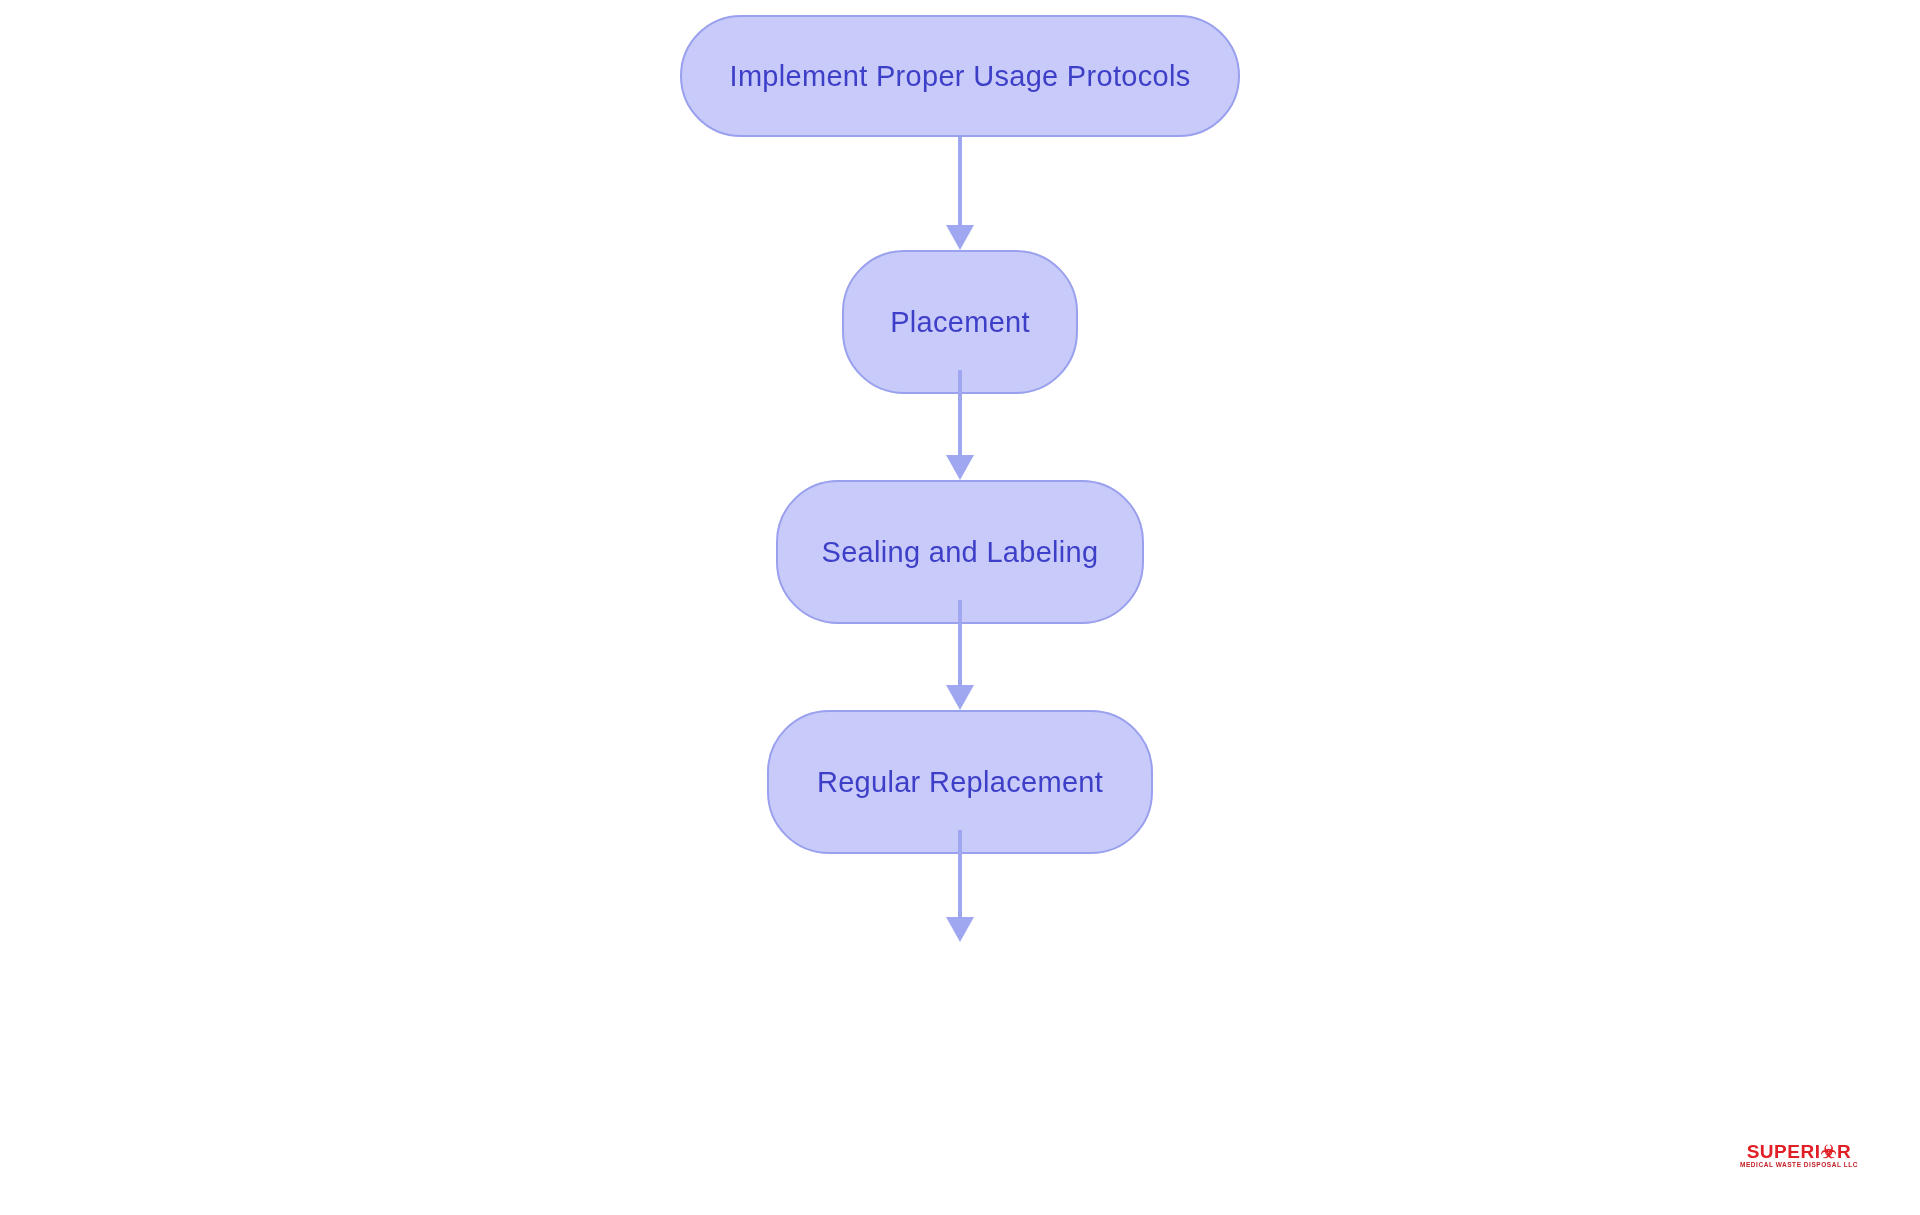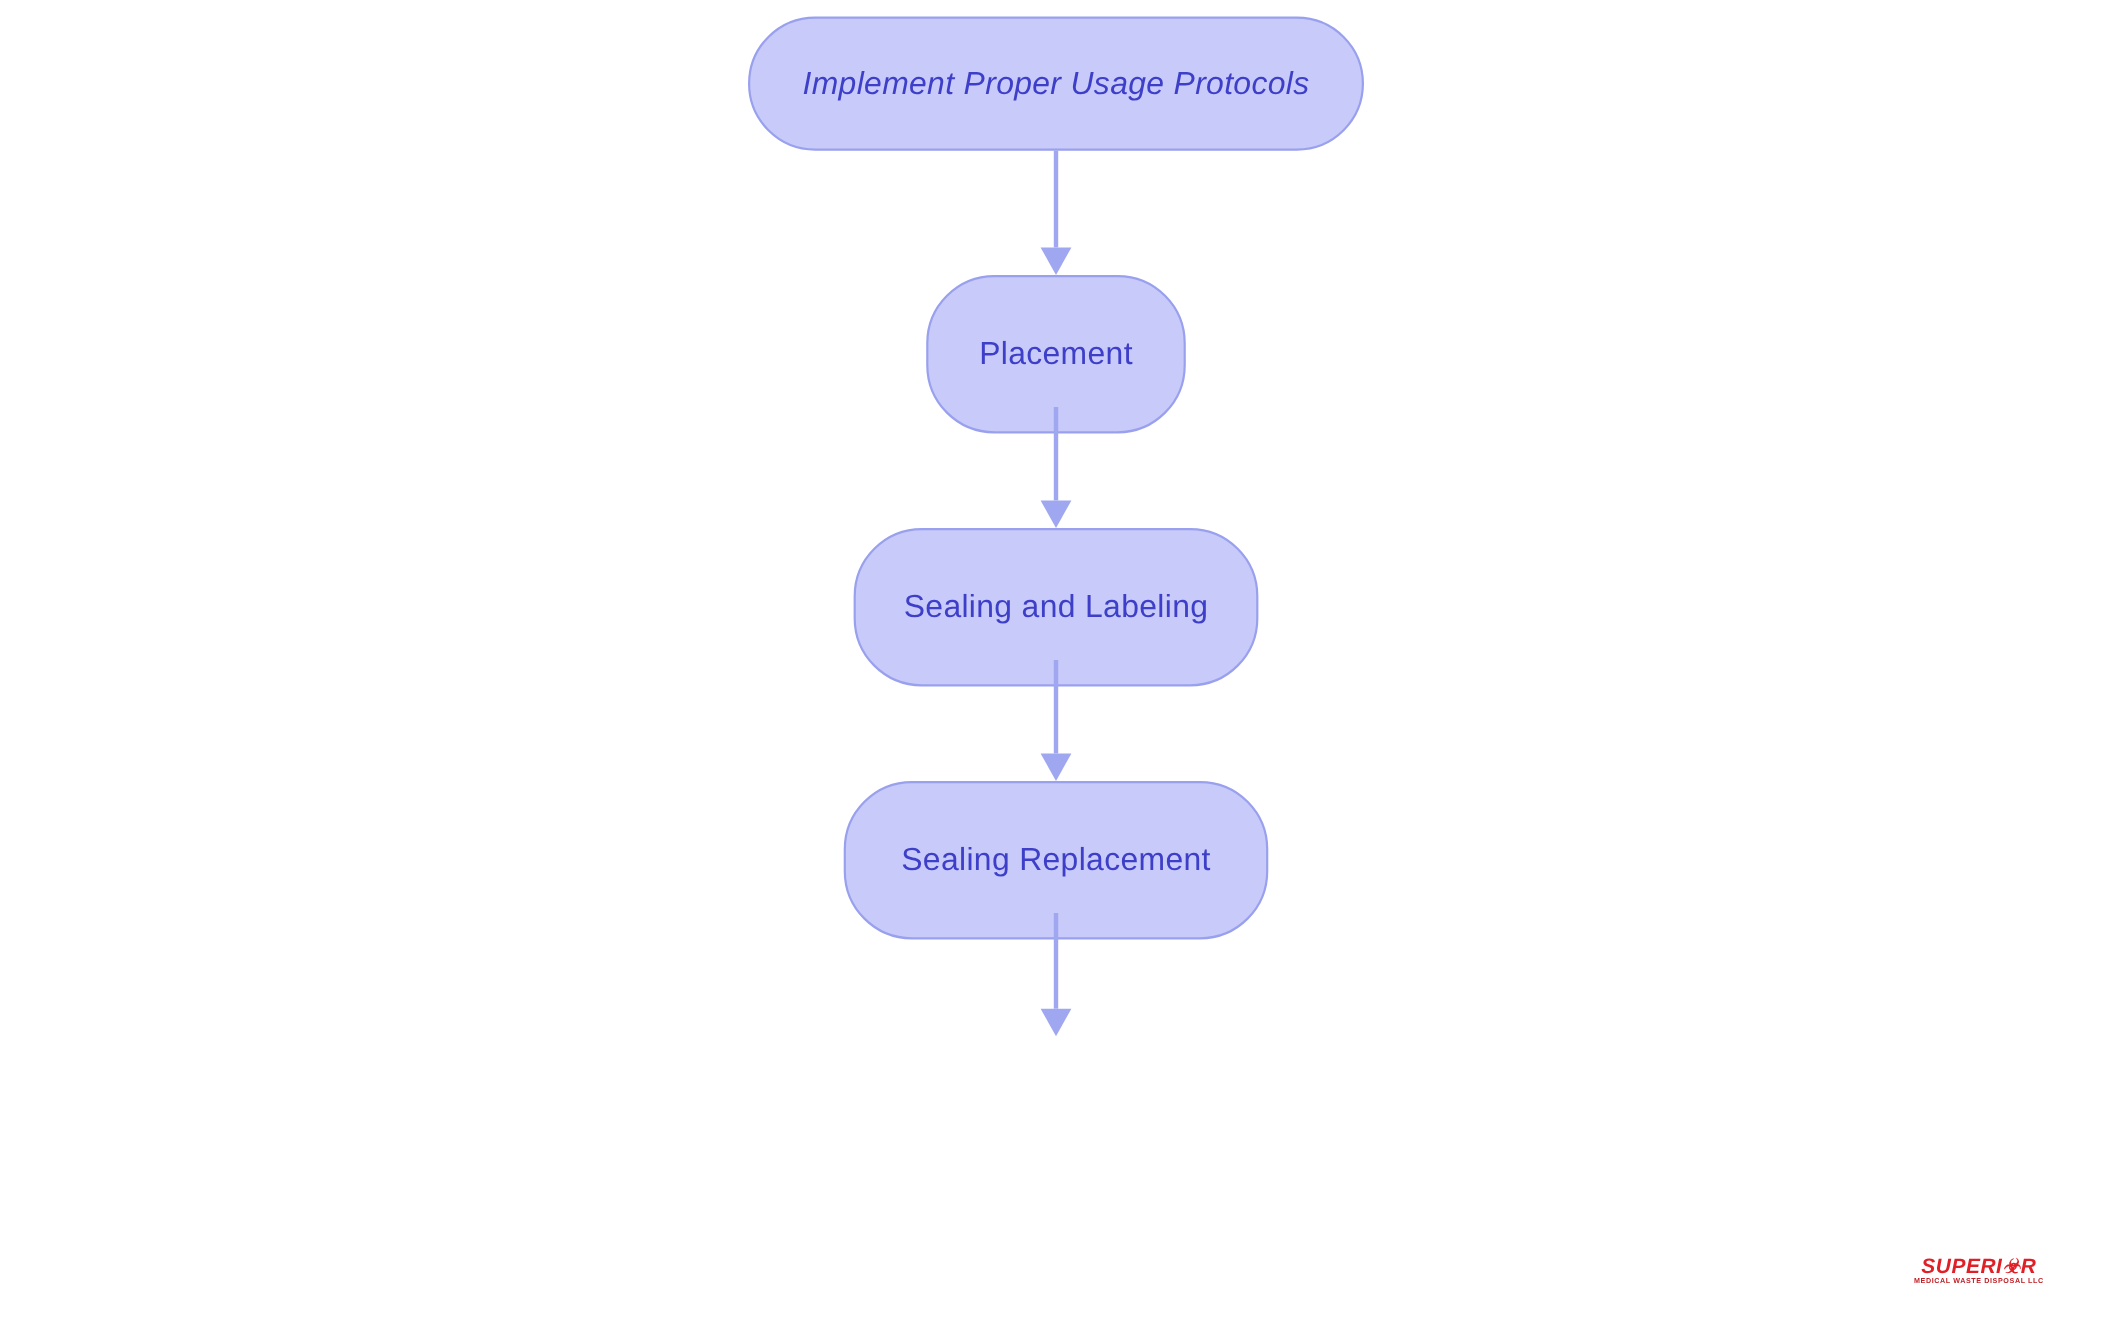--- a/index.html
+++ b/index.html
@@ -26,21 +26,21 @@
     border: 2px solid #99a0ee;
     border-radius: 62px;
     display: flex;
     align-items: center;
     justify-content: center;
     color: #3e3fc8;
     font-size: 29px;
     letter-spacing: 0.3px;
     white-space: nowrap;
   }
-  .n1 { top: 15px;  width: 560px; height: 122px; font-style: italic; }
+  .n1 { top: 15px;  width: 560px; height: 122px; }
   .n2 { top: 250px; width: 236px; }
   .n3 { top: 480px; width: 368px; }
   .n4 { top: 710px; width: 386px; }
 
   
   .arrow {
     position: absolute;
     left: 50%;
     transform: translateX(-50%);
     width: 28px;
@@ -73,21 +73,20 @@
     width: 126px;
     text-align: center;
     color: #e01f26;
     line-height: 1;
   }
   .brand-title {
     font-weight: bold;
     font-size: 19px;
     letter-spacing: 0.5px;
     white-space: nowrap;
-    font-style: italic;
   }
   .brand-bio {
     font-size: 18px;
     font-weight: bold;
   }
   .brand-sub {
     font-size: 6.5px;
     font-weight: bold;
     letter-spacing: 0.55px;
     margin-top: 1px;
@@ -119,21 +118,21 @@
 <div class="node n3">
   <span>Sealing and Labeling</span>
 </div>
 
 <div class="arrow a3">
   <div class="shaft"></div>
   <div class="head"></div>
 </div>
 
 <div class="node n4">
-  <span>Sealing Replacement</span>
+  <span>Regular Replacement</span>
 </div>
 
 <div class="arrow a4">
   <div class="shaft"></div>
   <div class="head"></div>
 </div>
 
 <div class="brand">
   <div class="brand-title"><span>SUPERI</span><span class="brand-bio">☣</span><span>R</span></div>
   <div class="brand-sub">MEDICAL WASTE DISPOSAL LLC</div>

